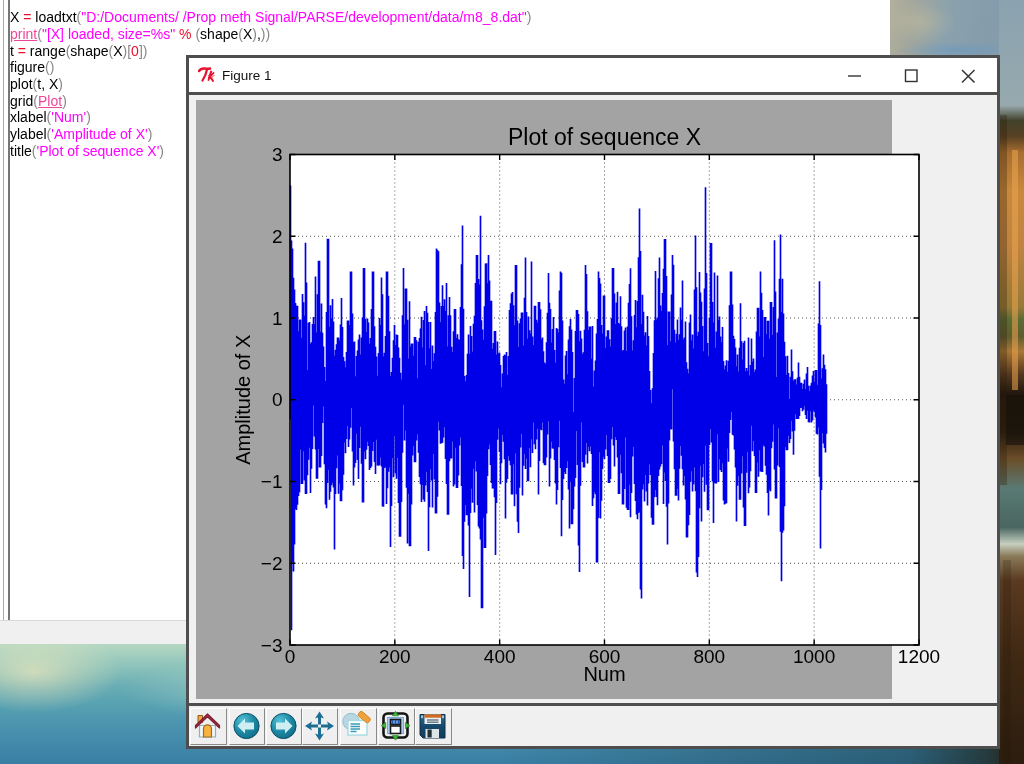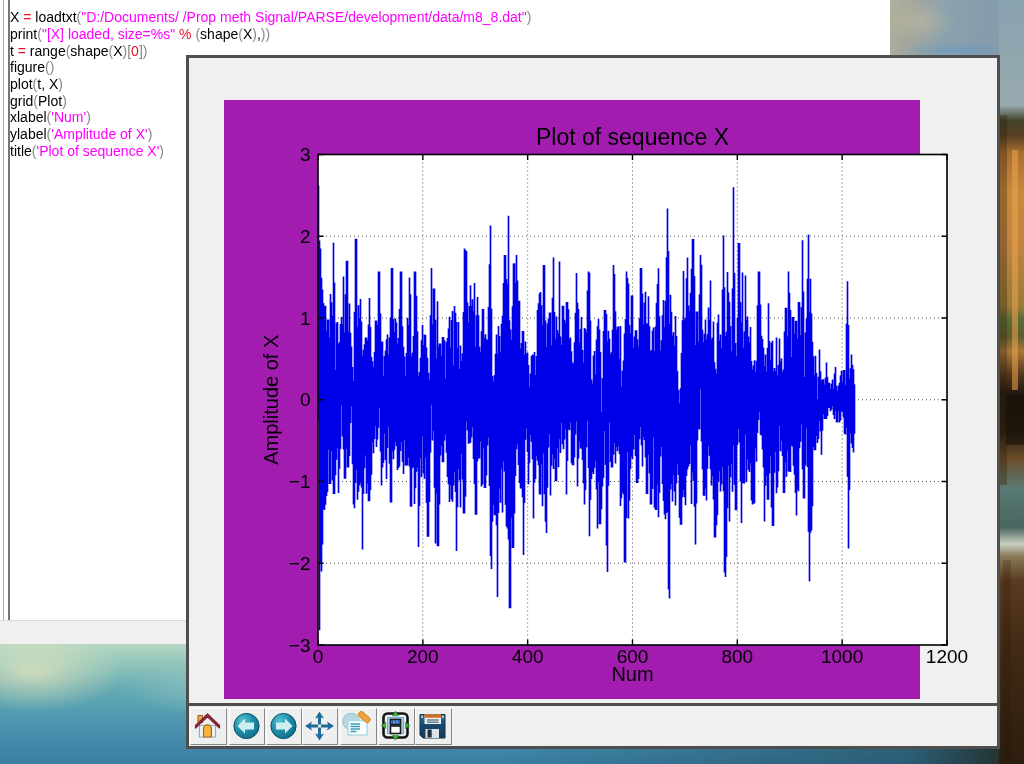--- a/index.html
+++ b/index.html
@@ -16,32 +16,32 @@
 #cliff{left:999px;top:0;width:25px;height:764px;}
 
 #codewin{left:0;top:0;width:890px;height:644px;background:#fff;}
 #codewin .vline1{left:3px;top:0;width:1px;height:620px;background:#aaa;}
 #codewin .vline2{left:8px;top:0;width:2px;height:620px;background:#777;}
 #codewin .hbar{left:0;top:620px;width:890px;height:24px;background:#f0f0f0;border-top:1px solid #d9d9d9;box-sizing:border-box;}
 #code{left:10px;top:9.1px;font-size:14px;line-height:16.7px;white-space:pre;color:#000;}
 #code .r{color:#e8112d;}
 #code .m{color:#f0f;}
 #code .g{color:#888;}
-#code .b{color:#000000;}
+#code .b{color:#ec4899;text-decoration:underline;}
 
 #figwin{left:186px;top:55px;width:814px;height:694px;background:#f0f0f0;border:3px solid #4e4e4e;box-sizing:border-box;}
 #titlebar{left:0;top:0;width:808px;height:34px;background:#fff;border-bottom:3px solid #4e4e4e;color:#111;}
 #titlebar .txt{left:33px;top:9.5px;font-size:13.5px;}
 #tkicon{left:9px;top:8px;width:22px;height:17px;}
 .caption{top:0;width:57px;height:34px;text-align:center;}
 #btnmin{left:636px;}
 #btnmax{left:693px;}
 #btnclose{left:750px;}
 
-#canvas{left:6.5px;top:41.5px;width:696px;height:599px;background:#a21caf;margin-left:28px;}
+#canvas{left:6.5px;top:41.5px;width:696px;height:599px;background:#a3a3a3;}
 
 #sep{left:0;top:644.5px;width:808px;height:3px;background:#4e4e4e;}
 #toolbar{left:0;top:647.5px;width:808px;height:40.5px;background:#f0f0f0;}
 .tbtn{top:2px;width:36.5px;height:37.5px;background:#efefef;border-top:1.5px solid #fdfdfd;border-left:1.5px solid #fdfdfd;border-right:1.5px solid #898989;border-bottom:1.5px solid #898989;box-sizing:border-box;}
 </style>
 </head>
 <body>
 <div id="sea" class="abs">
     <div class="patch1 abs"></div>
     <div class="patch2 abs"></div>
@@ -94,20 +94,40 @@
 t <span class="r">=</span> range<span class="g">(</span>shape<span class="g">(</span>X<span class="g">)[</span><span class="r">0</span><span class="g">])</span>
 figure<span class="g">()</span>
 plot<span class="g">(</span>t, X<span class="g">)</span>
 grid<span class="g">(</span><span class="b">Plot</span><span class="g">)</span>
 xlabel<span class="g">(</span><span class="m">'Num'</span><span class="g">)</span>
 ylabel<span class="g">(</span><span class="m">'Amplitude of X'</span><span class="g">)</span>
 title<span class="g">(</span><span class="m">'Plot of sequence X'</span><span class="g">)</span></div>
 </div>
 
 <div id="figwin" class="abs">
+  <div id="titlebar" class="abs">
+    <div id="tkicon" class="abs"><svg width="22" height="17" viewBox="0 0 22 17">
+<g fill="none" stroke="#e8112d" stroke-linecap="round">
+<path d="M1 5 Q3 2 7 2.5 Q10 3 12 2.5" stroke-width="2.6"></path>
+<path d="M9 3.5 Q8 9 4.5 14.5" stroke-width="2.2"></path>
+<path d="M13 5.5 Q12.2 10 10.5 14 M10.8 11.5 Q13.5 9.5 15.5 7 M11.5 10.5 Q13.8 12.5 15 15" stroke-width="1.9"></path>
+<path d="M15.5 7.5 L11 12 M16 9.5 L12.5 13 M14 6 L10.5 9.5" stroke-width="0.9"></path>
+</g>
+        </svg></div>
+    <div class="txt abs">Figure 1</div>
+    <div id="btnmin" class="caption abs"><svg width="57" height="34">
+          <line x1="23" y1="18" x2="36" y2="18" stroke="#333" stroke-width="1.4"></line>
+        </svg></div>
+    <div id="btnmax" class="caption abs"><svg width="57" height="34">
+          <rect x="23.5" y="12" width="11.5" height="11.5" fill="none" stroke="#333" stroke-width="1.4"></rect>
+        </svg></div>
+    <div id="btnclose" class="caption abs"><svg width="57" height="34">
+          <path d="M23 12 L35.5 24.5 M35.5 12 L23 24.5" stroke="#333" stroke-width="1.5" fill="none"></path>
+        </svg></div>
+  </div>
   <div id="canvas" class="abs">
     <svg class="abs" style="left:0;top:0" width="796" height="599" viewBox="0 0 796 599">
       <rect x="94.0" y="54.5" width="629.0" height="490.5" fill="#ffffff"></rect>
       <path d="M198.83 54.5V545.0M303.66 54.5V545.0M408.49 54.5V545.0M513.32 54.5V545.0M618.15 54.5V545.0M94.0 463.25H723.0M94.0 381.50H723.0M94.0 299.75H723.0M94.0 218.00H723.0M94.0 136.25H723.0" stroke="#555" stroke-width="1" stroke-dasharray="1 3" fill="none"></path>
       <path d="M94.5 85.6V319.6M95.5 140.4V530.3M96.5 148.5V461.9M97.5 177.7V471.4M98.5 189.4V444.4M99.5 202.9V408.9M100.5 205.7V410.1M101.5 205.7V404.7M102.5 231.3V395.9M103.5 219.4V392.2M104.5 219.4V349.6M105.5 237.8V383.9M106.5 194.1V383.9M107.5 202.2V351.3M108.5 215.7V380.5M109.5 142.8V394.0M110.5 182.6V394.0M111.5 270.0V375.2M112.5 222.8V359.7M113.5 222.1V347.8M114.5 243.7V393.1M115.5 242.3V368.8M116.5 224.1V348.9M117.5 217.1V305.4M118.5 224.0V336.5M119.5 176.5V349.5M120.5 232.5V378.7M121.5 194.2V378.7M122.5 160.8V349.1M123.5 160.8V367.6M124.5 231.7V367.6M125.5 203.4V355.9M126.5 232.7V323.1M127.5 246.4V306.5M128.5 267.1V364.3M129.5 280.9V404.5M130.5 212.1V408.2M131.5 138.7V382.9M132.5 138.7V370.0M133.5 226.8V399.7M134.5 205.2V391.8M135.5 218.2V385.3M136.5 199.1V382.7M137.5 221.6V387.6M138.5 255.8V449.4M139.5 249.7V394.1M140.5 244.2V368.3M141.5 237.5V355.6M142.5 237.5V393.8M143.5 240.4V383.5M144.5 224.4V401.2M145.5 198.1V401.2M146.5 227.0V390.3M147.5 256.9V374.7M148.5 261.2V342.6M149.5 267.2V353.3M150.5 251.9V338.9M151.5 220.5V326.0M152.5 220.5V347.1M153.5 224.9V339.6M154.5 171.4V327.8M155.5 171.4V308.0M156.5 213.5V351.5M157.5 241.9V385.6M158.5 241.6V367.5M159.5 276.3V362.9M160.5 255.9V333.8M161.5 250.5V359.9M162.5 239.6V378.9M163.5 234.4V348.0M164.5 254.6V326.7M165.5 237.6V363.7M166.5 217.6V402.4M167.5 168.1V402.4M168.5 168.1V351.4M169.5 218.9V359.2M170.5 232.0V349.7M171.5 218.6V341.8M172.5 222.4V346.0M173.5 243.7V369.9M174.5 237.9V368.0M175.5 209.0V366.4M176.5 171.5V351.0M177.5 171.5V342.1M178.5 226.3V361.9M179.5 246.7V374.0M180.5 256.5V339.7M181.5 275.8V365.6M182.5 253.1V365.7M183.5 218.0V365.2M184.5 225.1V357.5M185.5 177.5V366.4M186.5 194.2V406.5M187.5 256.5V406.8M188.5 252.7V368.1M189.5 236.1V367.0M190.5 171.4V404.1M191.5 171.4V388.2M192.5 195.7V371.8M193.5 231.3V367.4M194.5 276.0V447.1M195.5 272.0V406.0M196.5 257.8V358.1M197.5 240.3V377.3M198.5 225.0V336.3M199.5 245.1V373.6M200.5 234.4V378.7M201.5 234.9V357.8M202.5 247.6V402.9M203.5 257.8V436.8M204.5 272.8V436.8M205.5 279.4V401.9M206.5 215.3V352.7M207.5 168.1V304.8M208.5 224.6V340.5M209.5 188.5V330.8M210.5 188.5V387.7M211.5 219.7V443.4M212.5 258.5V393.7M213.5 201.2V446.2M214.5 246.5V446.2M215.5 243.4V404.5M216.5 243.4V355.6M217.5 255.8V345.9M218.5 237.1V362.2M219.5 237.1V362.3M220.5 240.2V340.6M221.5 278.2V334.2M222.5 241.7V352.7M223.5 238.1V376.9M224.5 228.5V384.2M225.5 216.8V402.0M226.5 247.4V384.9M227.5 220.1V399.6M228.5 211.1V401.7M229.5 265.2V385.4M230.5 206.0V371.7M231.5 212.7V392.0M232.5 222.0V451.0M233.5 248.3V407.2M234.5 222.0V369.1M235.5 268.9V380.5M236.5 245.4V407.4M237.5 261.1V354.0M238.5 253.3V379.5M239.5 211.9V413.5M240.5 148.5V413.5M241.5 150.1V396.8M242.5 151.3V321.8M243.5 202.5V330.5M244.5 222.3V343.8M245.5 205.9V343.2M246.5 185.2V342.7M247.5 206.1V337.6M248.5 199.3V327.2M249.5 211.0V359.0M250.5 183.1V384.1M251.5 246.4V414.7M252.5 215.3V414.7M253.5 197.1V361.2M254.5 215.2V358.4M255.5 246.7V358.4M256.5 252.1V341.4M257.5 231.3V386.5M258.5 209.1V384.6M259.5 209.1V347.7M260.5 238.1V388.1M261.5 234.2V388.1M262.5 239.3V375.4M263.5 240.1V345.5M264.5 207.0V337.4M265.5 164.3V385.9M266.5 125.6V455.9M267.5 208.8V469.0M268.5 276.1V421.7M269.5 281.5V405.1M270.5 274.9V415.3M271.5 253.7V415.3M272.5 234.6V425.4M273.5 253.8V497.0M274.5 225.9V413.1M275.5 236.1V388.8M276.5 251.8V402.7M277.5 223.7V368.7M278.5 215.8V412.6M279.5 183.1V361.3M280.5 154.9V371.6M281.5 154.9V404.9M282.5 179.1V426.5M283.5 184.6V428.6M284.5 115.8V439.6M285.5 220.3V508.2M286.5 229.4V508.2M287.5 239.7V417.7M288.5 206.2V447.9M289.5 163.6V447.9M290.5 163.3V413.6M291.5 183.0V376.1M292.5 155.1V349.3M293.5 180.5V344.5M294.5 200.7V365.1M295.5 200.7V383.1M296.5 248.8V388.6M297.5 243.0V388.6M298.5 231.1V397.3M299.5 231.1V455.1M300.5 254.6V403.1M301.5 241.4V339.8M302.5 253.4V328.5M303.5 252.4V352.1M304.5 265.0V384.2M305.5 287.2V363.3M306.5 273.6V335.0M307.5 256.1V341.7M308.5 254.4V359.2M309.5 255.2V418.6M310.5 252.1V382.7M311.5 275.1V379.0M312.5 256.1V356.3M313.5 210.0V360.8M314.5 203.2V365.3M315.5 193.5V394.4M316.5 191.9V394.4M317.5 205.3V364.2M318.5 225.3V406.2M319.5 164.9V353.2M320.5 164.9V394.2M321.5 220.6V421.8M322.5 246.9V433.0M323.5 223.2V387.8M324.5 218.4V347.5M325.5 212.5V333.9M326.5 212.5V395.4M327.5 245.6V365.8M328.5 197.8V354.0M329.5 157.5V369.1M330.5 212.1V358.4M331.5 238.8V381.3M332.5 216.6V381.3M333.5 230.2V348.0M334.5 233.4V367.2M335.5 161.6V339.3M336.5 236.6V353.1M337.5 244.9V322.7M338.5 205.8V344.2M339.5 205.8V349.2M340.5 219.8V339.6M341.5 222.7V328.8M342.5 201.9V394.4M343.5 201.9V361.0M344.5 209.3V329.3M345.5 239.2V330.3M346.5 237.6V322.5M347.5 251.3V363.3M348.5 262.6V365.3M349.5 263.7V365.3M350.5 242.2V357.4M351.5 212.8V334.4M352.5 173.1V321.2M353.5 202.8V386.5M354.5 209.0V358.4M355.5 242.4V341.7M356.5 229.0V348.5M357.5 216.9V348.7M358.5 249.9V360.1M359.5 262.8V383.5M360.5 227.9V404.5M361.5 229.1V390.0M362.5 232.5V347.3M363.5 190.5V320.7M364.5 171.4V368.1M365.5 172.8V436.3M366.5 220.4V400.0M367.5 279.4V379.0M368.5 283.7V372.1M369.5 255.4V374.0M370.5 250.9V367.9M371.5 274.2V361.2M372.5 239.6V389.6M373.5 226.2V428.6M374.5 218.9V381.9M375.5 229.4V424.2M376.5 252.1V424.2M377.5 311.9V409.2M378.5 278.1V386.5M379.5 231.0V378.1M380.5 210.0V331.1M381.5 210.0V364.9M382.5 213.9V445.5M383.5 241.3V472.1M384.5 230.8V385.8M385.5 238.6V322.6M386.5 254.3V362.1M387.5 252.2V367.6M388.5 229.7V367.6M389.5 164.9V354.8M390.5 174.0V343.1M391.5 211.2V363.6M392.5 230.0V347.0M393.5 226.5V351.2M394.5 226.5V346.2M395.5 258.8V353.9M396.5 225.9V406.0M397.5 286.5V398.2M398.5 270.5V391.9M399.5 260.4V394.3M400.5 233.6V462.6M401.5 219.0V462.6M402.5 171.4V418.0M403.5 178.0V352.3M404.5 183.4V418.6M405.5 225.0V400.8M406.5 233.6V369.0M407.5 195.4V356.7M408.5 195.4V358.9M409.5 247.9V349.4M410.5 236.5V335.1M411.5 230.3V356.0M412.5 230.3V382.9M413.5 239.2V382.9M414.5 246.4V378.9M415.5 218.3V339.3M416.5 168.1V326.9M417.5 168.1V345.4M418.5 193.6V366.4M419.5 224.0V337.1M420.5 202.6V340.1M421.5 191.7V357.4M422.5 222.9V393.9M423.5 224.1V393.9M424.5 196.2V354.7M425.5 226.3V373.3M426.5 251.0V404.5M427.5 250.0V404.5M428.5 230.6V389.1M429.5 227.6V337.4M430.5 251.0V407.7M431.5 226.6V410.0M432.5 202.7V410.0M433.5 184.0V384.7M434.5 168.2V417.3M435.5 216.2V392.9M436.5 250.6V356.4M437.5 240.2V347.0M438.5 215.1V383.9M439.5 199.9V400.9M440.5 227.2V414.5M441.5 200.9V419.2M442.5 157.2V412.9M443.5 108.5V411.7M444.5 151.0V489.4M445.5 224.1V498.4M446.5 194.8V389.4M447.5 211.7V384.3M448.5 235.4V401.6M449.5 232.2V375.0M450.5 245.4V391.5M451.5 216.1V405.4M452.5 235.9V383.4M453.5 270.9V364.4M454.5 290.0V375.0M455.5 303.2V417.8M456.5 288.2V424.8M457.5 252.9V424.8M458.5 220.3V397.2M459.5 170.9V390.1M460.5 219.5V396.9M461.5 217.4V405.2M462.5 178.2V376.0M463.5 157.4V369.6M464.5 205.6V366.4M465.5 210.9V363.9M466.5 193.0V345.6M467.5 168.8V404.1M468.5 139.1V372.4M469.5 139.1V381.1M470.5 176.1V406.7M471.5 245.0V444.4M472.5 211.4V403.6M473.5 211.4V340.4M474.5 241.6V329.0M475.5 194.4V329.5M476.5 155.1V289.3M477.5 164.8V341.5M478.5 229.7V369.2M479.5 242.5V395.7M480.5 233.8V395.7M481.5 219.6V388.7M482.5 239.8V400.6M483.5 234.3V368.8M484.5 207.4V345.9M485.5 219.8V355.8M486.5 180.6V369.2M487.5 239.4V385.6M488.5 237.5V375.9M489.5 221.6V399.4M490.5 262.2V437.6M491.5 268.7V437.6M492.5 273.6V425.2M493.5 222.5V415.0M494.5 214.5V381.7M495.5 240.4V371.2M496.5 234.6V391.6M497.5 248.6V384.5M498.5 189.5V367.3M499.5 135.4V391.2M500.5 187.3V472.6M501.5 236.0V477.1M502.5 231.8V457.1M503.5 171.9V408.3M504.5 192.4V365.8M505.5 201.8V421.6M506.5 226.1V377.3M507.5 251.3V363.9M508.5 188.5V391.8M509.5 87.3V345.8M510.5 173.0V384.7M511.5 243.1V410.3M512.5 256.2V410.3M513.5 217.5V345.1M514.5 143.0V329.1M515.5 143.0V342.5M516.5 201.9V381.6M517.5 222.6V423.1M518.5 172.5V383.0M519.5 247.7V383.6M520.5 231.4V383.6M521.5 175.5V334.2M522.5 219.9V382.1M523.5 216.6V359.2M524.5 236.4V370.0M525.5 242.3V371.9M526.5 227.1V363.3M527.5 261.0V400.6M528.5 269.6V404.4M529.5 265.4V403.7M530.5 260.3V403.2M531.5 271.7V348.6M532.5 260.7V361.8M533.5 205.2V333.1M534.5 171.4V320.0M535.5 171.4V312.0M536.5 204.6V334.8M537.5 235.7V335.6M538.5 239.0V349.4M539.5 247.6V367.6M540.5 266.2V421.6M541.5 254.6V385.7M542.5 271.4V375.9M543.5 247.8V399.7M544.5 203.3V399.7M545.5 241.0V373.4M546.5 259.5V356.2M547.5 242.7V407.6M548.5 240.7V426.0M549.5 271.3V426.0M550.5 267.9V372.8M551.5 271.0V352.1M552.5 237.5V393.2M553.5 275.4V387.4M554.5 264.9V371.3M555.5 238.4V325.8M556.5 261.4V351.2M557.5 258.5V340.9M558.5 272.0V355.9M559.5 269.5V392.9M560.5 231.4V392.9M561.5 207.7V362.4M562.5 207.7V376.7M563.5 236.4V350.3M564.5 171.4V371.4M565.5 192.7V371.7M566.5 210.1V372.1M567.5 257.1V345.4M568.5 216.9V346.5M569.5 216.9V365.8M570.5 234.1V374.7M571.5 220.7V393.1M572.5 220.7V415.4M573.5 238.7V389.6M574.5 202.1V391.2M575.5 202.1V348.2M576.5 234.9V341.8M577.5 206.9V324.4M578.5 140.3V369.6M579.5 191.4V398.4M580.5 277.1V398.4M581.5 232.5V365.6M582.5 218.7V328.2M583.5 178.7V366.9M584.5 134.6V431.7M585.5 211.9V481.2M586.5 178.8V432.7M587.5 213.4V430.6M588.5 241.7V406.3M589.5 256.3V347.1M590.5 274.8V350.3M591.5 255.8V350.3M592.5 273.1V335.8M593.5 298.9V343.0M594.5 276.7V339.0M595.5 249.6V320.9M596.5 271.3V331.4M597.5 280.7V354.7M598.5 279.2V330.8M599.5 279.2V314.2M600.5 284.5V318.9M601.5 277.4V318.9M602.5 262.6V319.0M603.5 276.8V316.1M604.5 282.8V308.1M605.5 282.8V307.7M606.5 288.9V311.2M607.5 283.7V309.8M608.5 279.5V306.0M609.5 288.9V314.9M610.5 273.5V319.0M611.5 266.9V310.7M612.5 285.8V322.3M613.5 290.9V322.5M614.5 285.6V311.3M615.5 282.7V322.6M616.5 275.6V320.5M617.5 270.9V310.4M618.5 281.7V312.2M619.5 269.9V317.5M620.5 269.9V333.7M621.5 284.7V334.6M622.5 223.4V327.6M623.5 181.2V376.7M624.5 224.9V448.5M625.5 278.6V390.1M626.5 268.3V333.2M627.5 254.6V343.5M628.5 264.7V348.1M629.5 269.3V352.4M630.5 284.2V333.8" stroke="#0000e8" stroke-width="1.65" fill="none"></path>
       <rect x="94.0" y="54.5" width="629.0" height="490.5" fill="none" stroke="#000" stroke-width="1.6"></rect>
       <path d="M94.00 54.5v5.5M94.00 545.0v-5.5M198.83 54.5v5.5M198.83 545.0v-5.5M303.66 54.5v5.5M303.66 545.0v-5.5M408.49 54.5v5.5M408.49 545.0v-5.5M513.32 54.5v5.5M513.32 545.0v-5.5M618.15 54.5v5.5M618.15 545.0v-5.5M723.00 54.5v5.5M723.00 545.0v-5.5M94.0 54.50h5.5M723.0 54.50h-5.5M94.0 463.25h5.5M723.0 463.25h-5.5M94.0 381.50h5.5M723.0 381.50h-5.5M94.0 299.75h5.5M723.0 299.75h-5.5M94.0 218.00h5.5M723.0 218.00h-5.5M94.0 136.25h5.5M723.0 136.25h-5.5M94.0 545.00h5.5M723.0 545.00h-5.5" stroke="#000" stroke-width="1.4" fill="none"></path>
       <text x="408.5" y="45.3" font-size="23" text-anchor="middle" fill="#000">Plot of sequence X</text>
       <text x="94.0" y="562.5" font-size="19" text-anchor="middle" fill="#000">0</text>
       <text x="198.8" y="562.5" font-size="19" text-anchor="middle" fill="#000">200</text>

